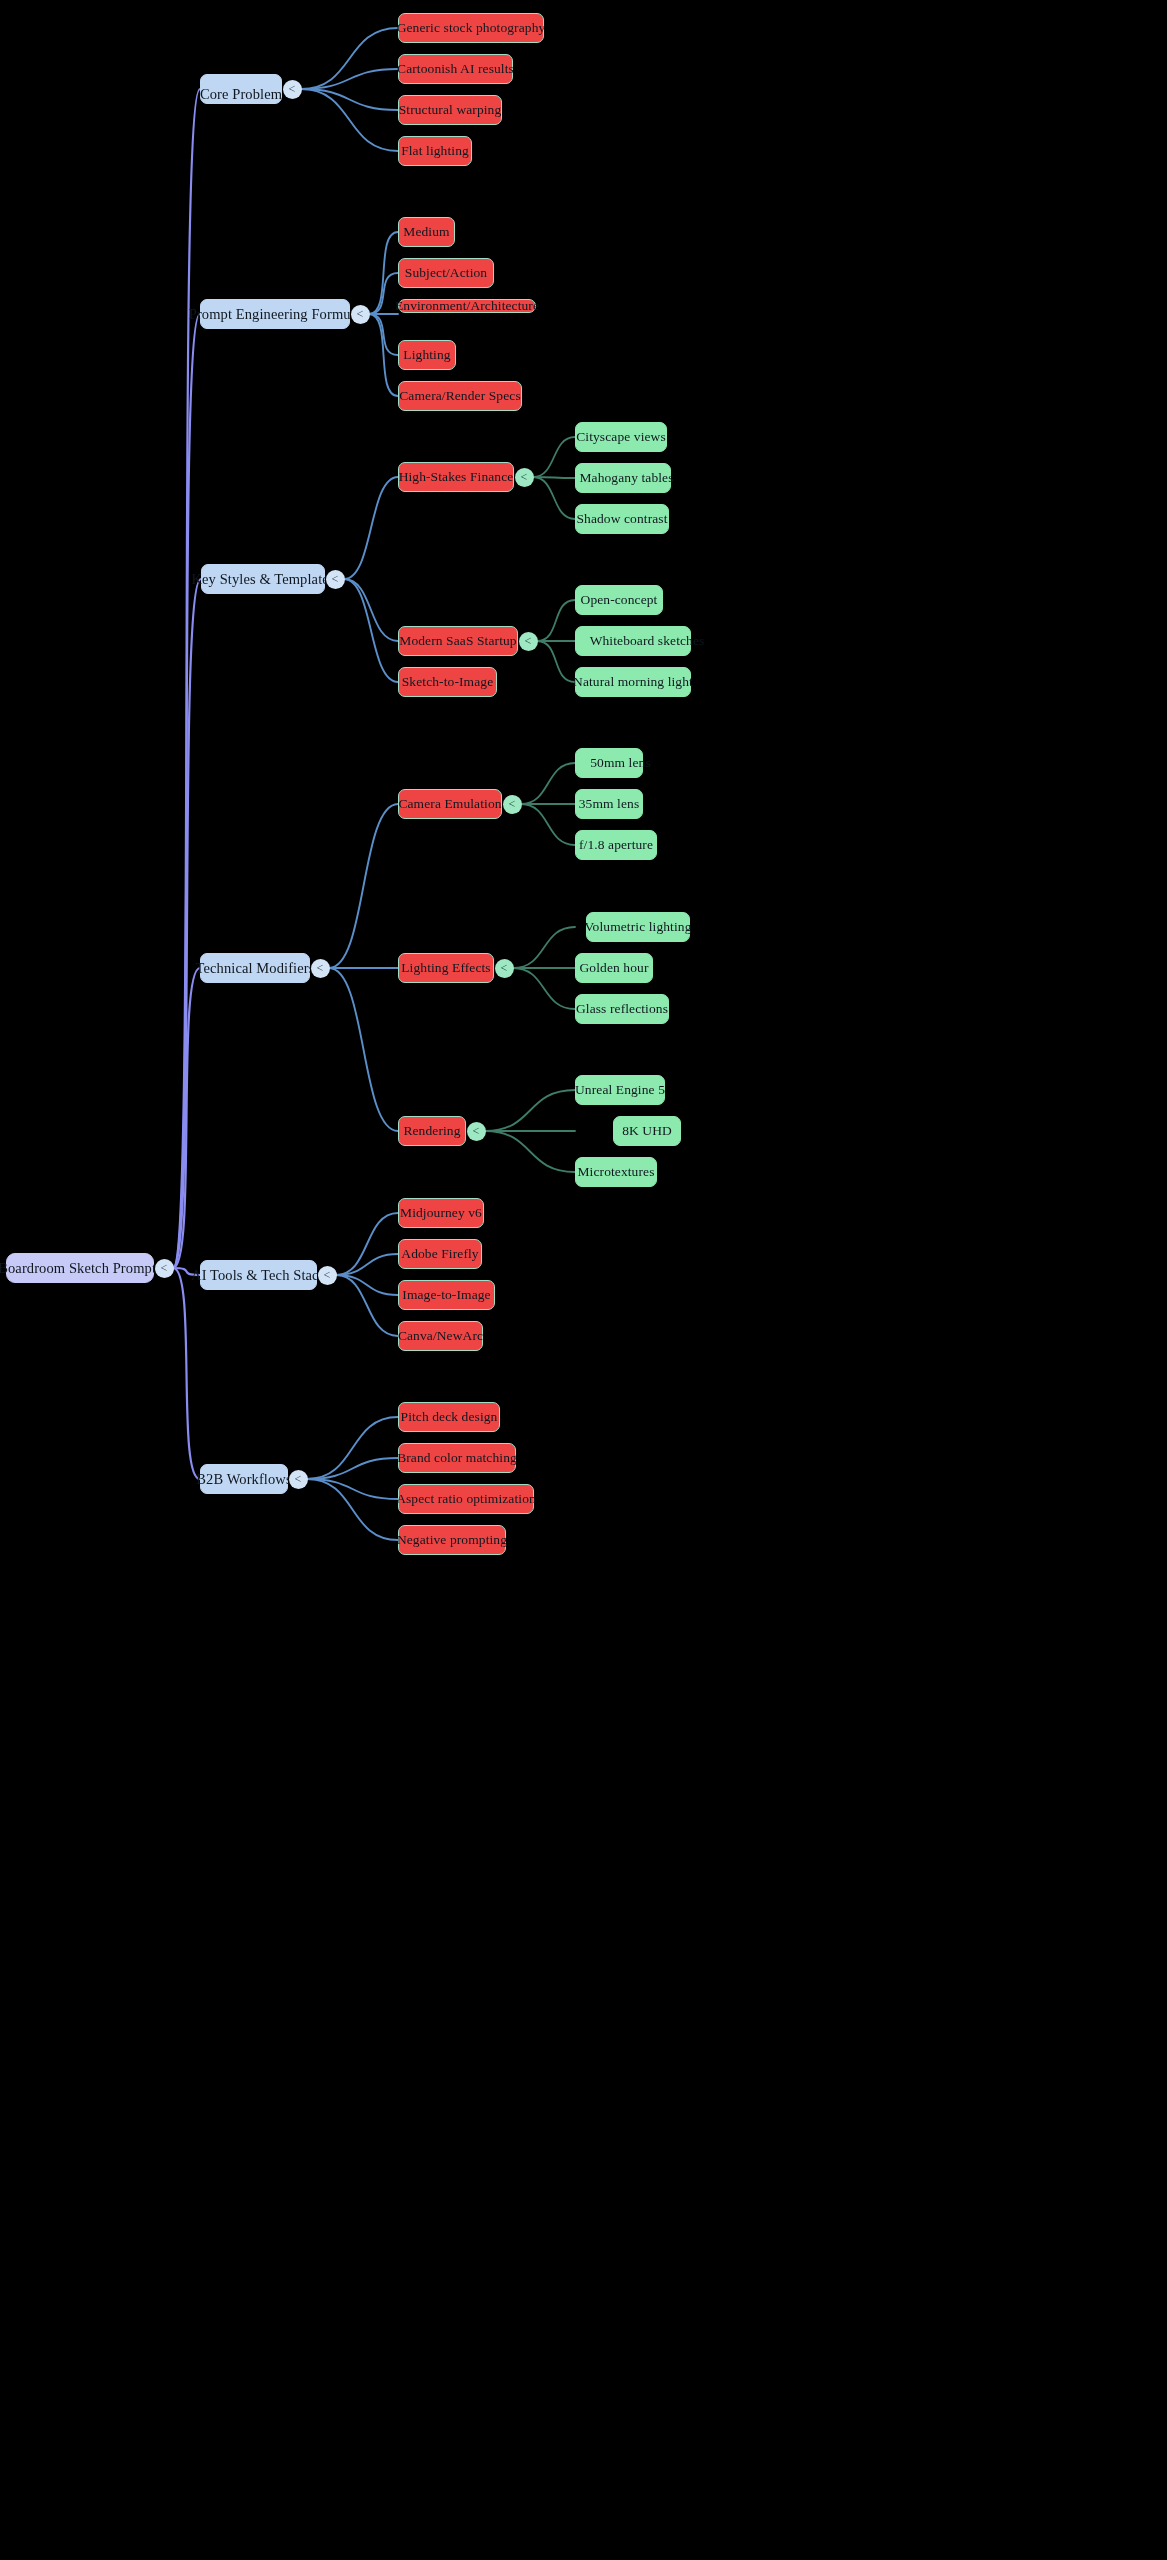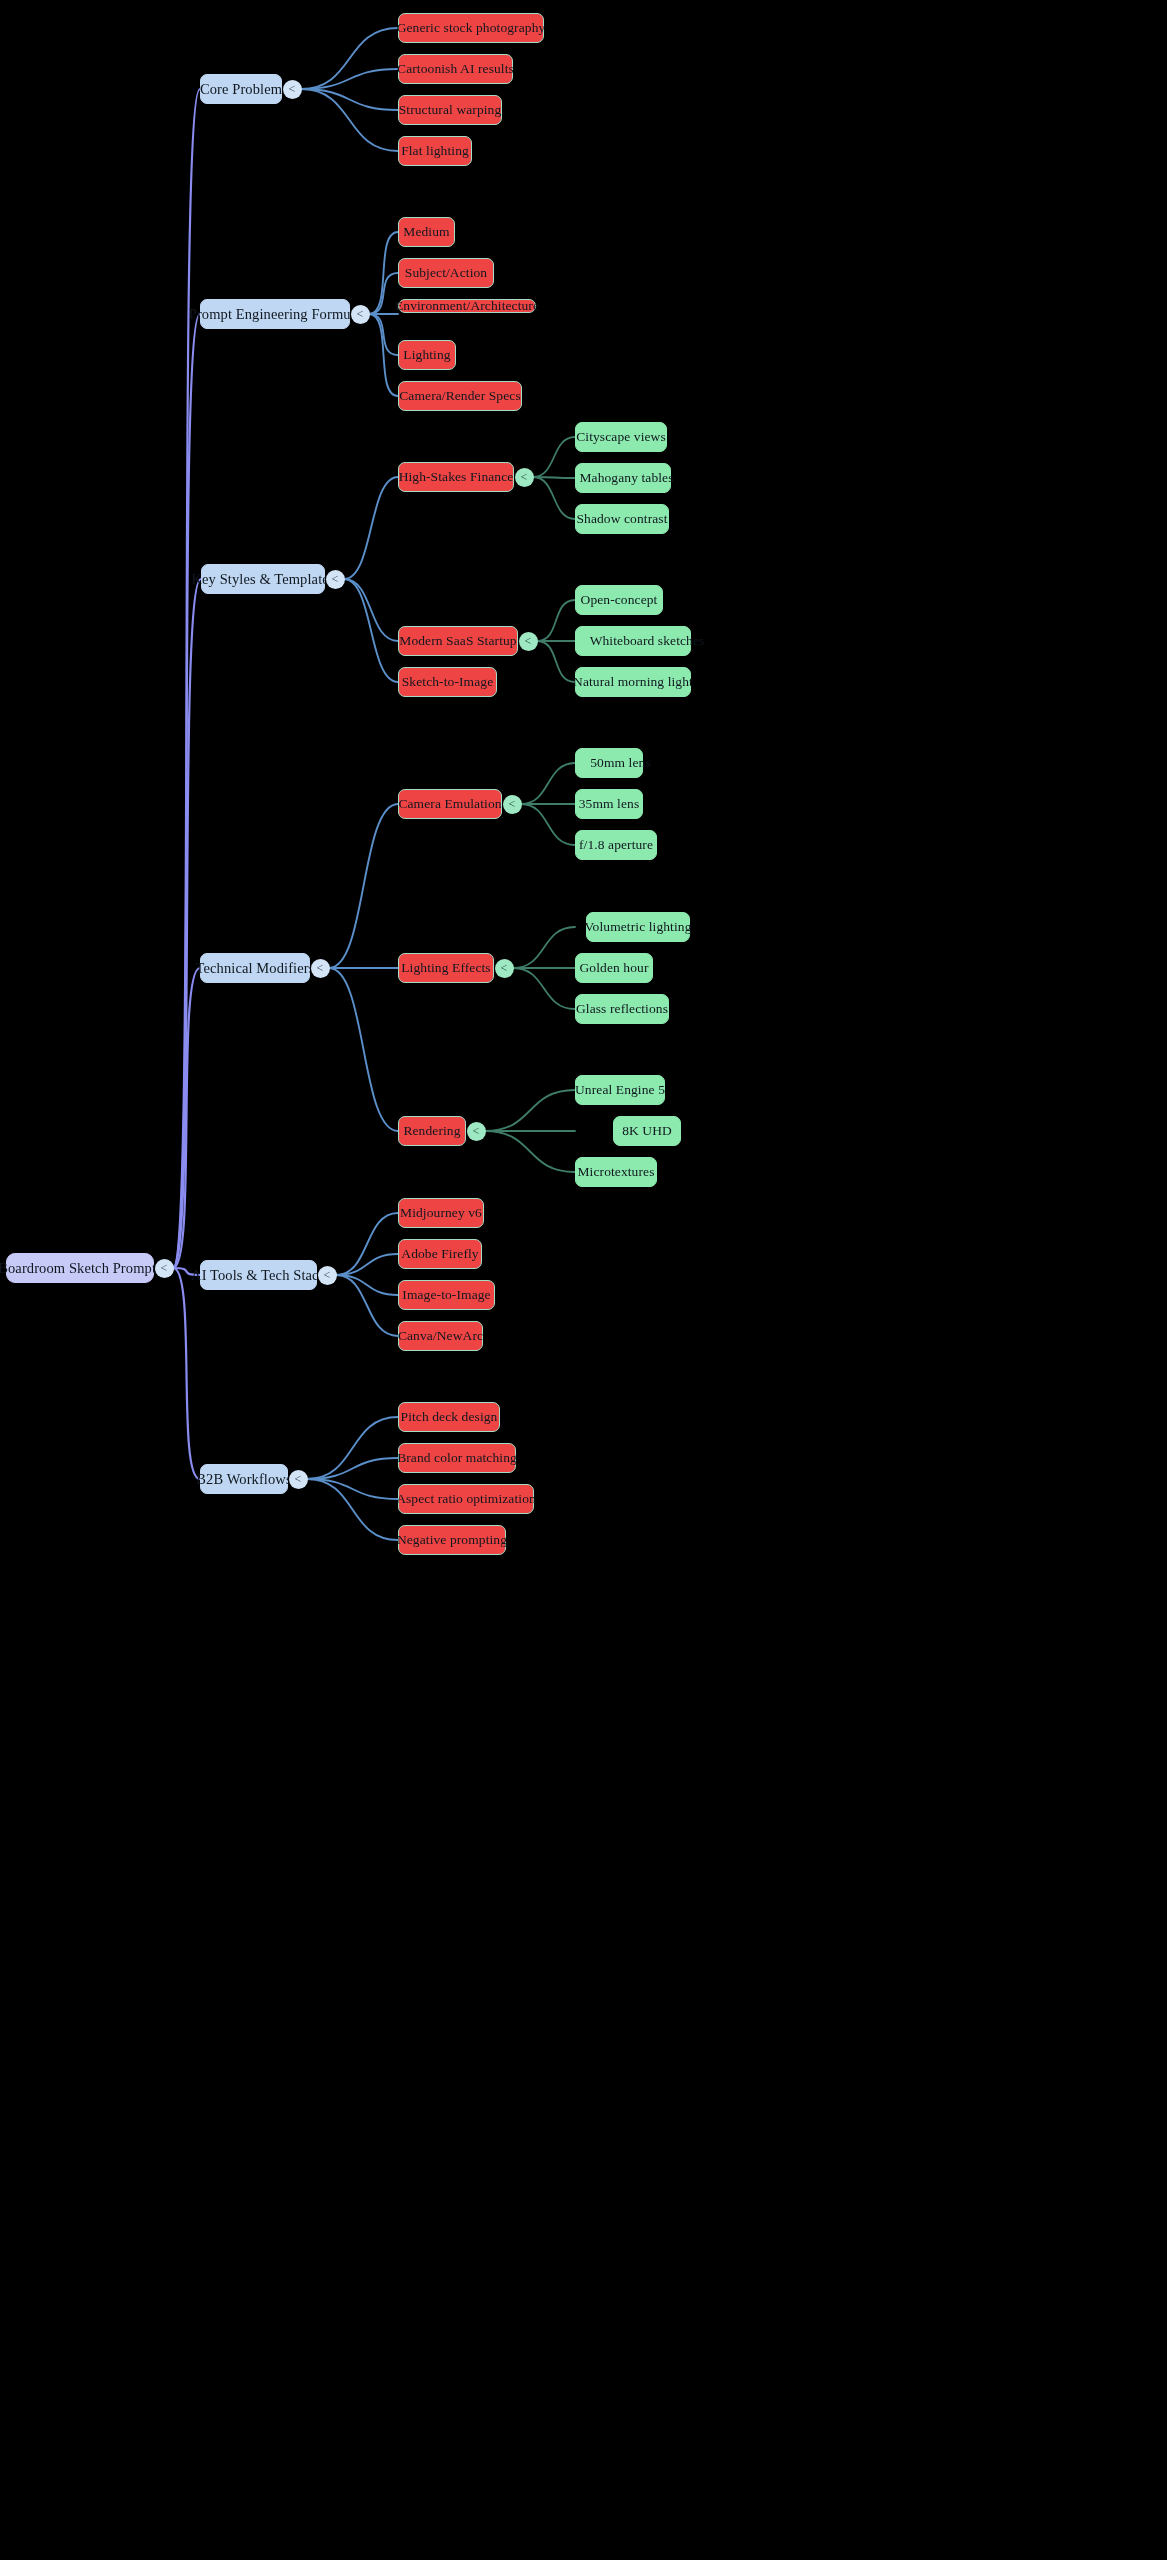--- a/index.html
+++ b/index.html
@@ -68,21 +68,21 @@
       <path d="M 307 1479 C 357.05 1479, 347.95 1417, 398 1417" fill="none" stroke="#5b8fc9" stroke-width="1.9" stroke-linecap="round"></path>
       <path d="M 307 1479 C 357.05 1479, 347.95 1458, 398 1458" fill="none" stroke="#5b8fc9" stroke-width="1.9" stroke-linecap="round"></path>
       <path d="M 307 1479 C 357.05 1479, 347.95 1499, 398 1499" fill="none" stroke="#5b8fc9" stroke-width="1.9" stroke-linecap="round"></path>
       <path d="M 307 1479 C 357.05 1479, 347.95 1540, 398 1540" fill="none" stroke="#5b8fc9" stroke-width="1.9" stroke-linecap="round"></path>
     </svg>
   <div id="nodeLayer">
       <div class="node root" style="left: 6px; top: 1253px; width: 148px; height: 30px;">
         <span>Boardroom Sketch Prompts</span>
       </div>
       <div class="toggle blue" style="left: 154.5px; top: 1258.5px;">&lt;</div>
-      <div class="node d1" style="left: 200px; top: 74px; width: 82px; height: 30px;">
+      <div class="node d1" style="left: 200px; top: 74px; width: 82px; height: 30px; align-items: flex-end;">
         <span>Core Problem</span>
       </div>
       <div class="toggle blue" style="left: 282.5px; top: 79.5px;">&lt;</div>
       <div class="node d2" style="left: 398px; top: 13px; width: 146px; height: 30px;">
         <span>Generic stock photography</span>
       </div>
       <div class="node d2" style="left: 398px; top: 54px; width: 115px; height: 30px;">
         <span>Cartoonish AI results</span>
       </div>
       <div class="node d2" style="left: 398px; top: 95px; width: 104px; height: 30px;">

